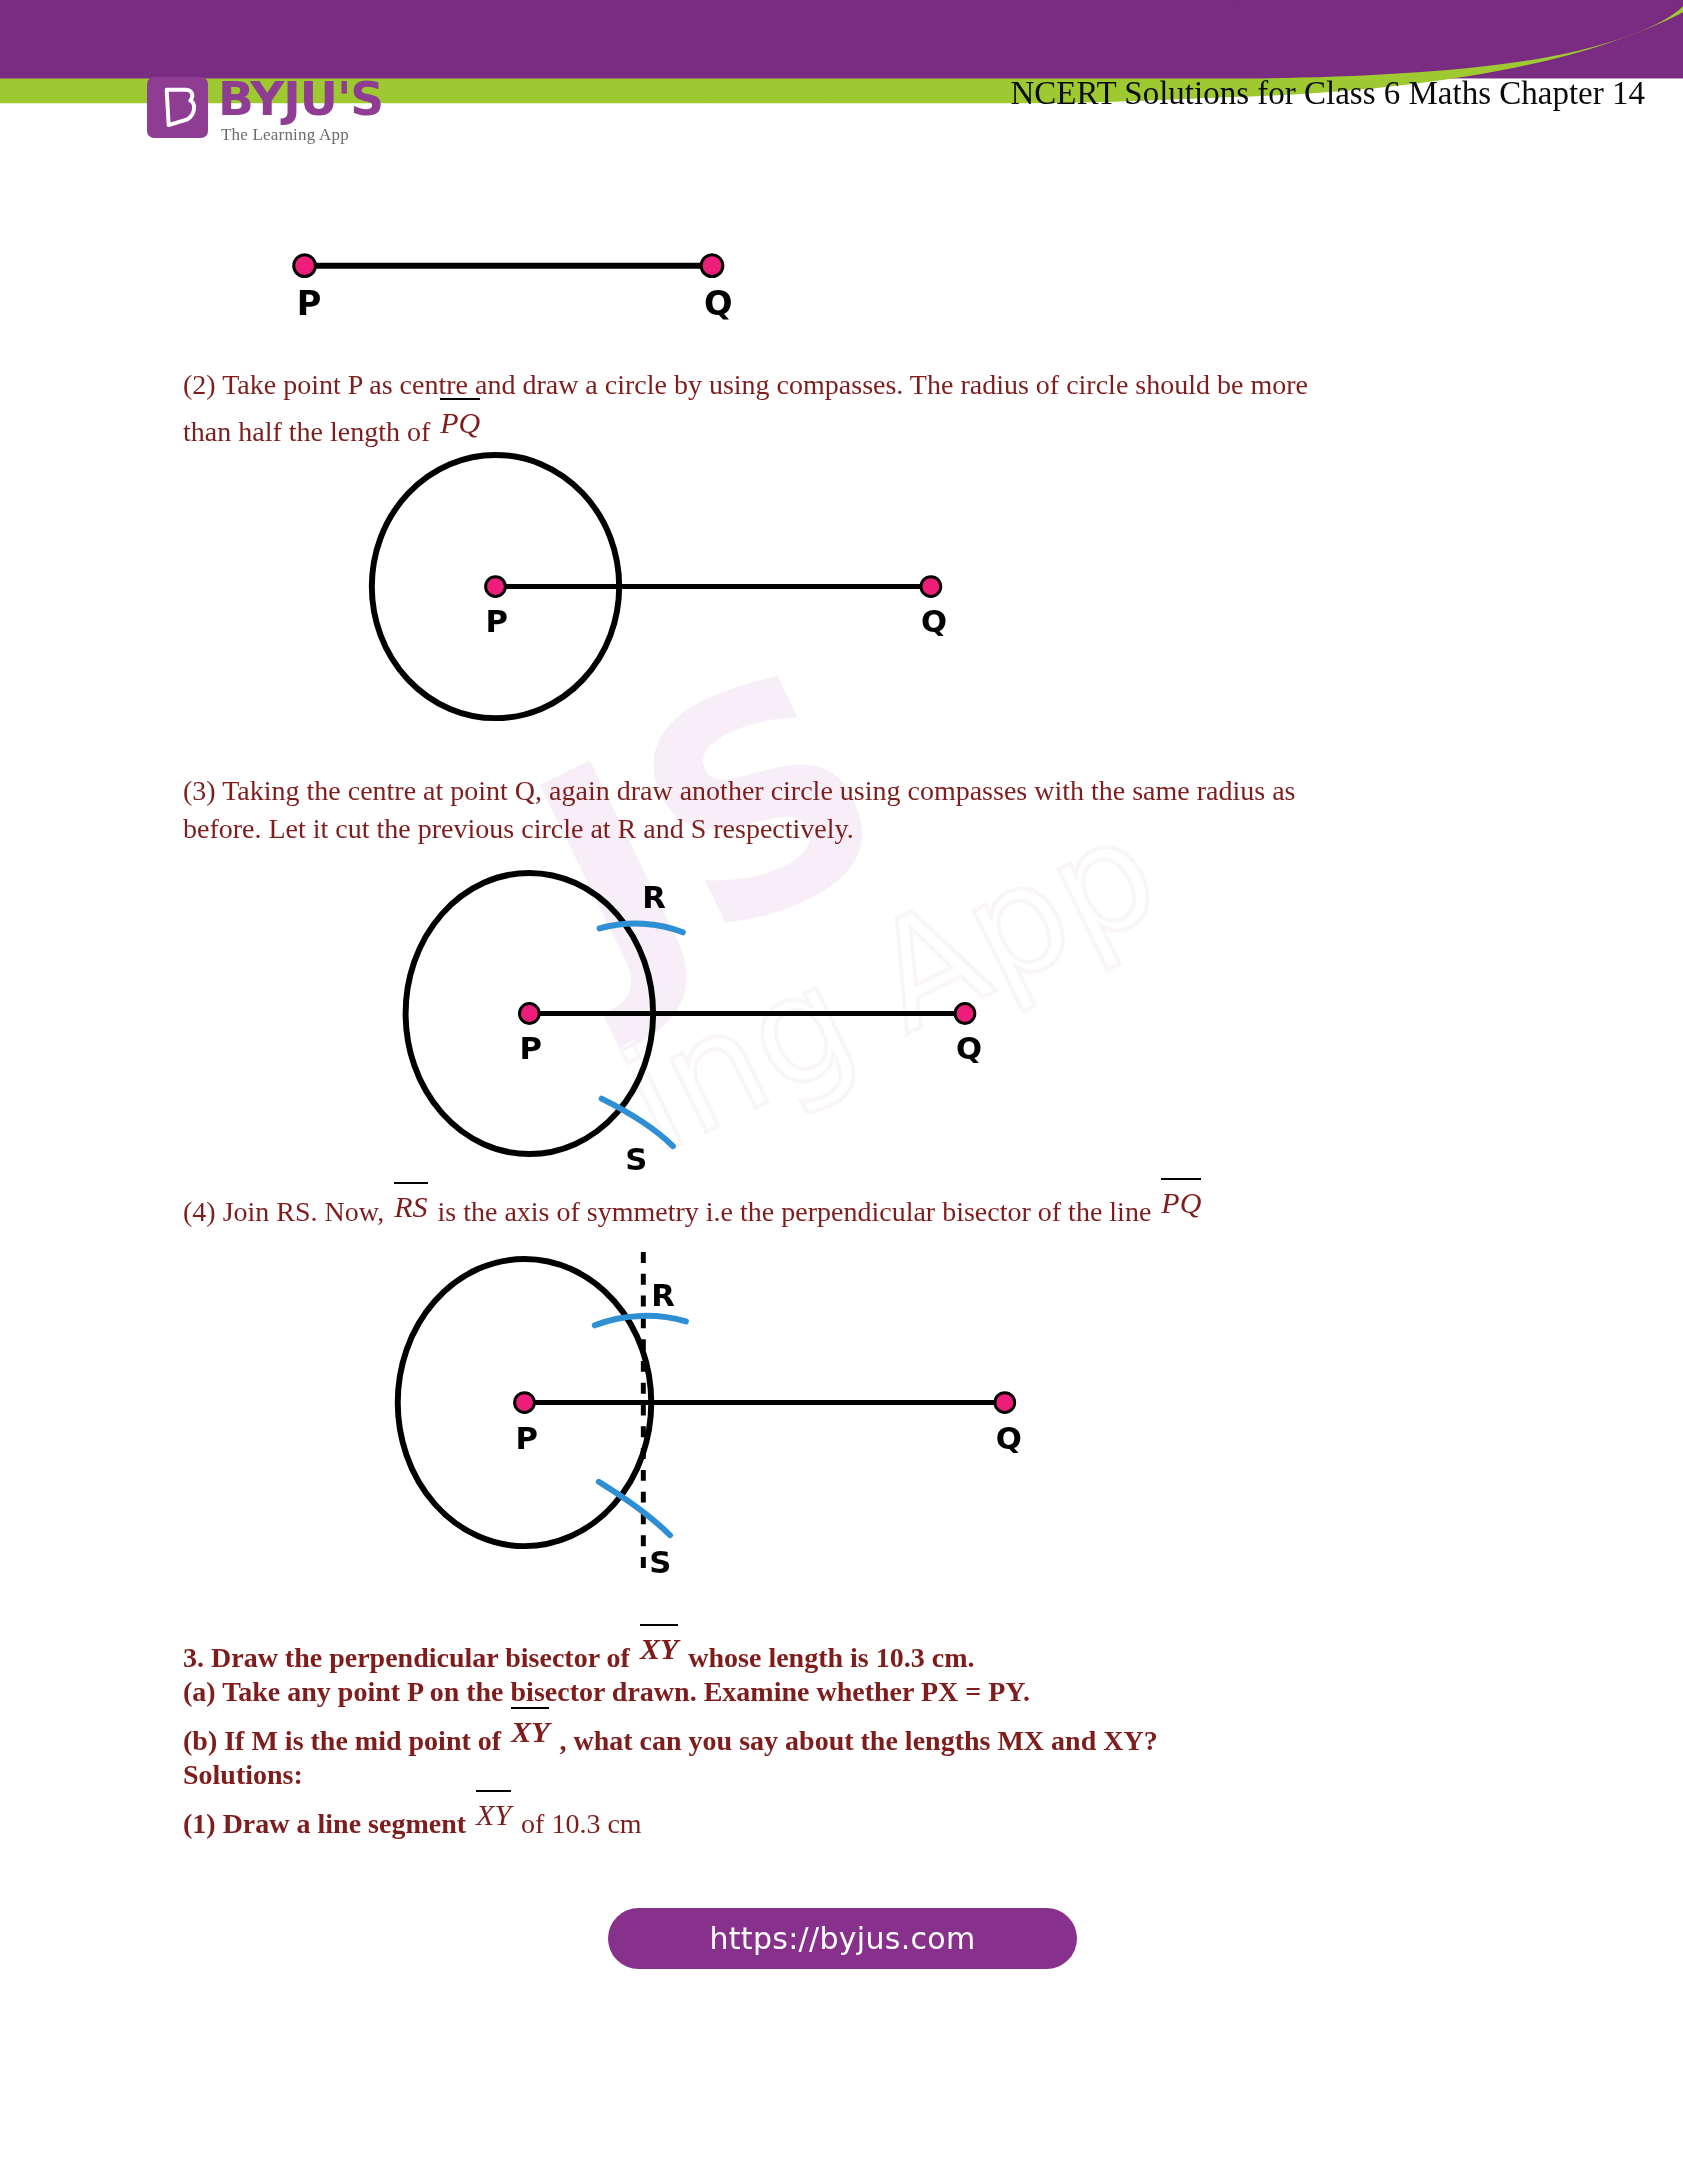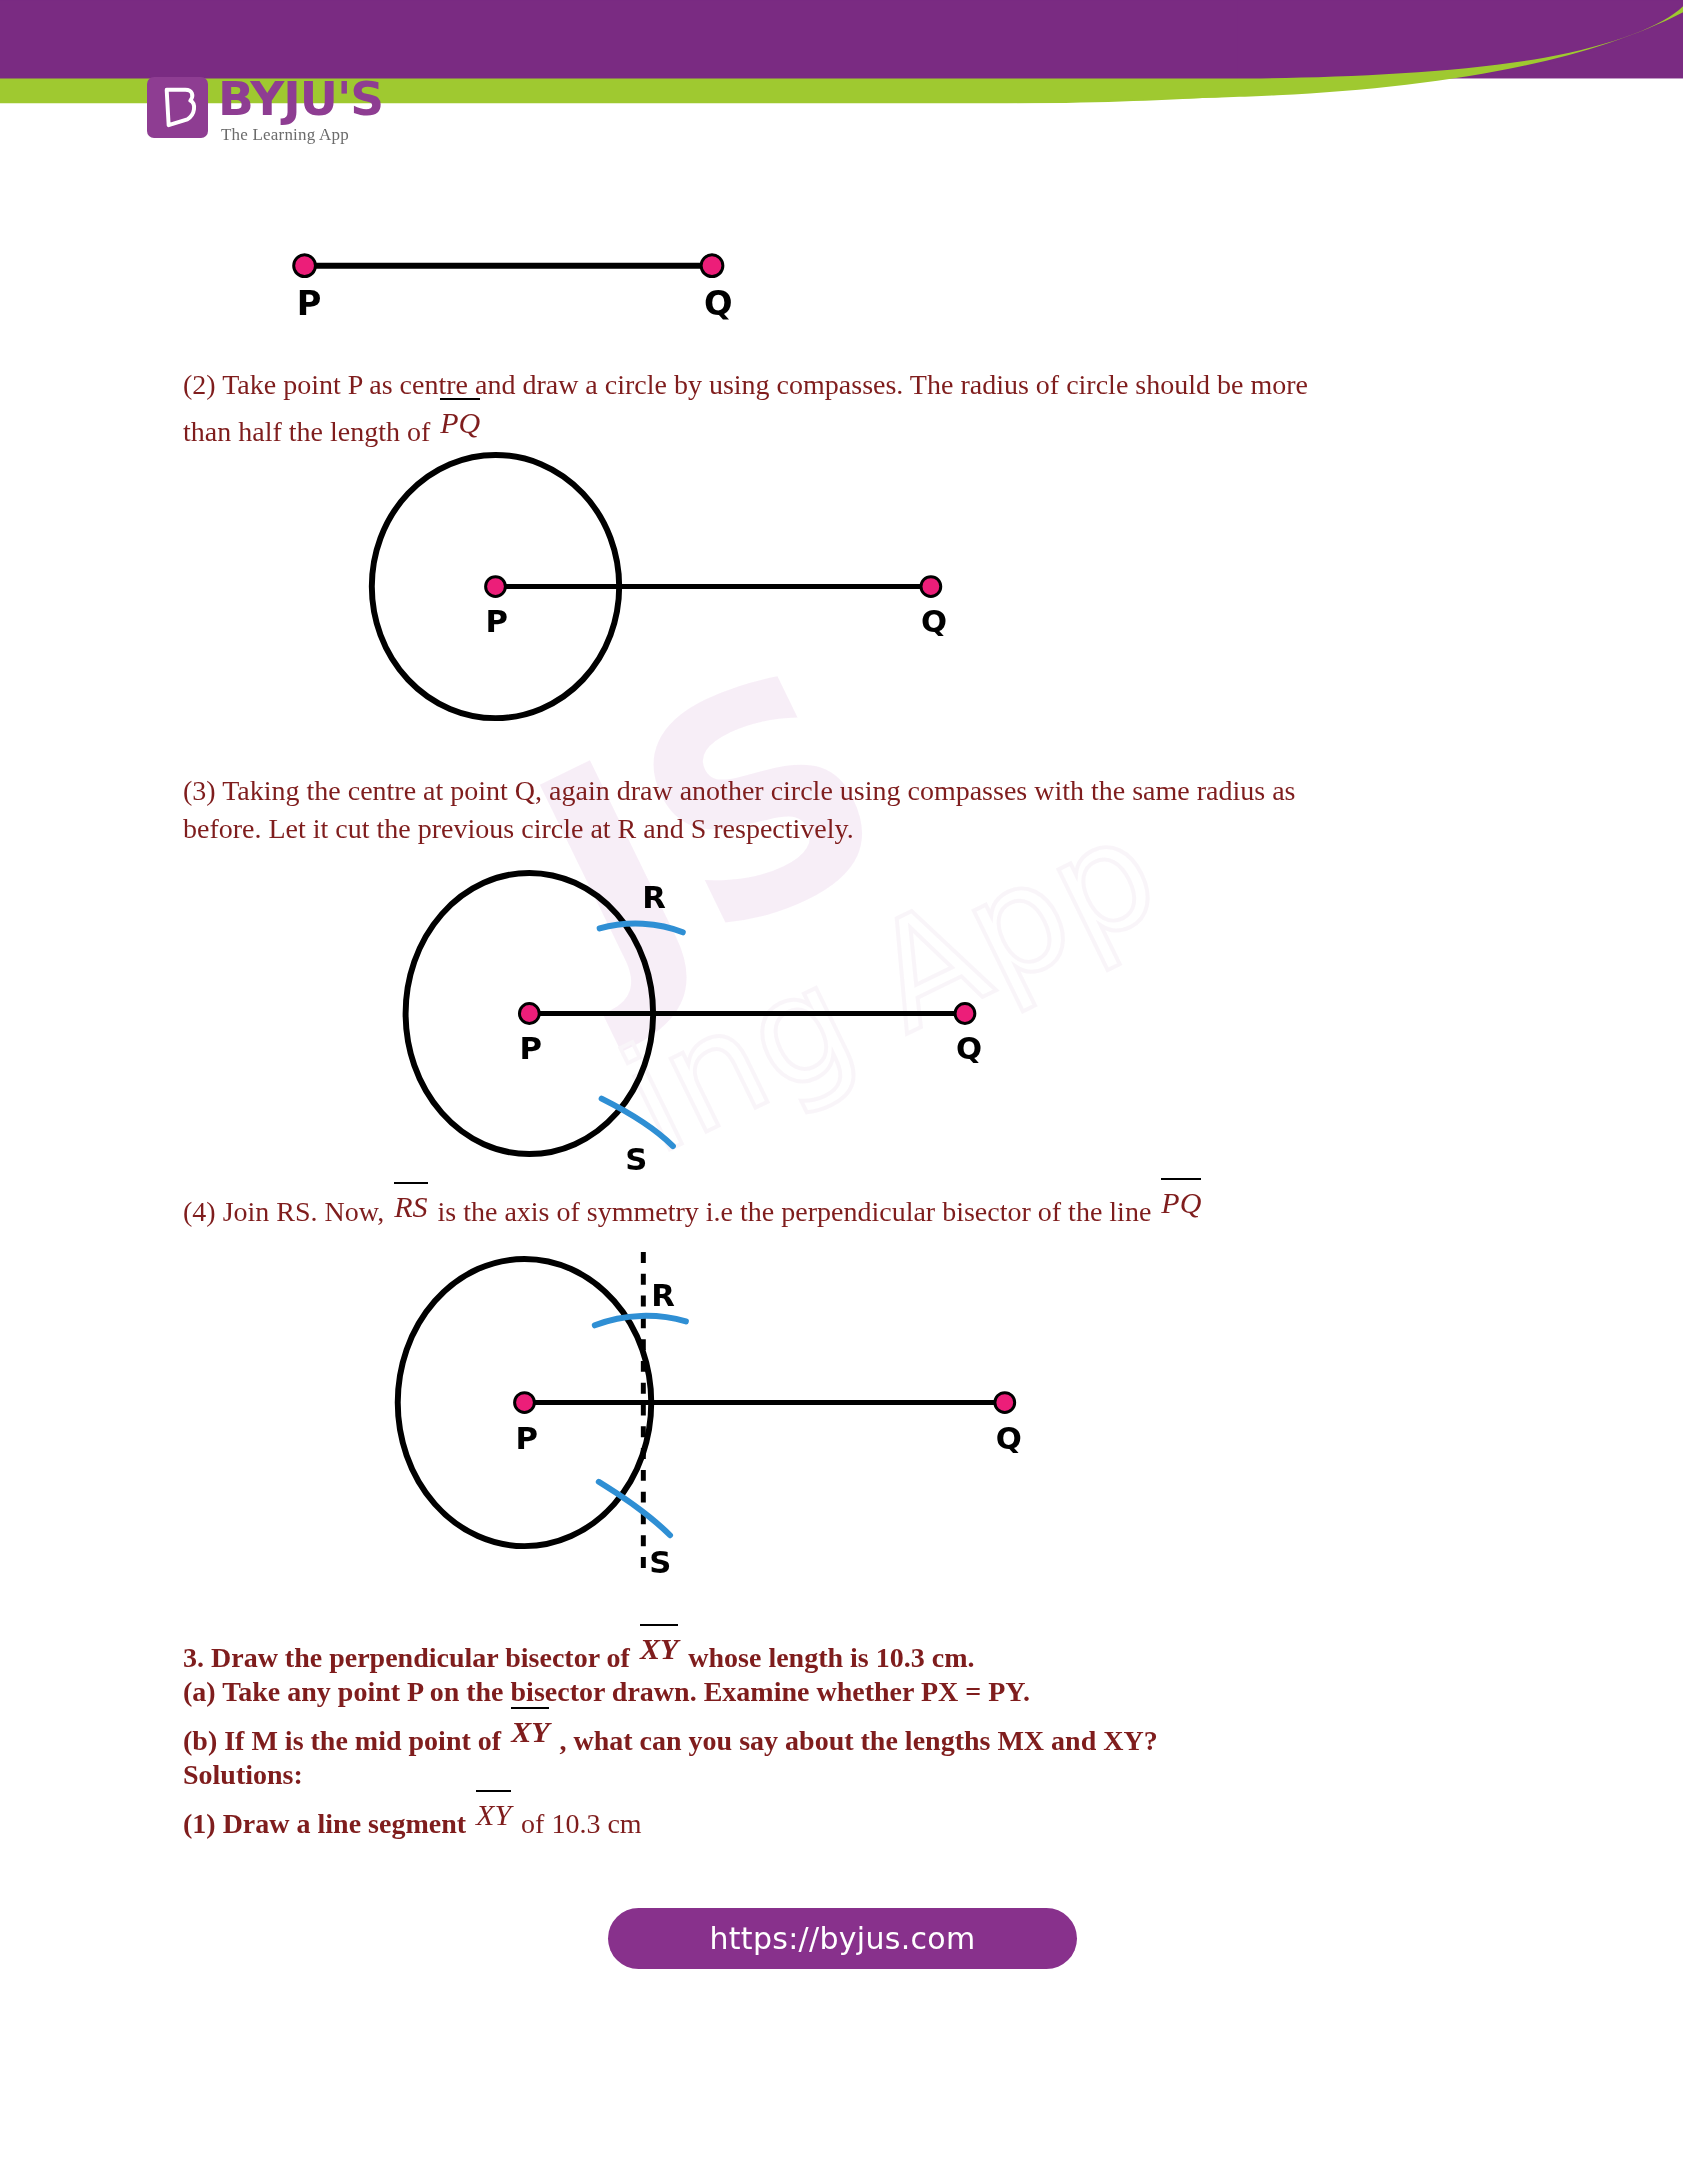--- a/index.html
+++ b/index.html
@@ -172,20 +172,21 @@
     <div class="logo-mark">
       <svg width="61" height="61" viewBox="0 0 62 62">
         <path d="M20,13 L39,13 C46,13 48,19 44,24 C50,27 49,38 41,43 L22,49 Z" fill="none" stroke="#ffffff" stroke-width="4" stroke-linejoin="round"></path>
       </svg>
     </div>
     <div class="logo-word">BYJU'S</div>
     <div class="logo-sub">The Learning App</div>
   </div>
 
   <div class="doc-title">
+    <div>NCERT Solutions for Class 6 Maths Chapter 14</div>
   </div>
 
   <svg class="fig" style="left:257px; top:238px;" width="554" height="89" viewBox="0 0 560 90">
     <line x1="48" y1="28" x2="460" y2="28" stroke="#000000" stroke-width="6"></line>
     <circle cx="48" cy="28" r="11" fill="#ec1e79" stroke="#000000" stroke-width="3"></circle>
     <circle cx="460" cy="28" r="11" fill="#ec1e79" stroke="#000000" stroke-width="3"></circle>
     <text x="40" y="78" font-family="DejaVu Sans, sans-serif" font-size="34" font-weight="bold" fill="#000">P</text>
     <text x="452" y="78" font-family="DejaVu Sans, sans-serif" font-size="34" font-weight="bold" fill="#000">Q</text>
   </svg>
 

